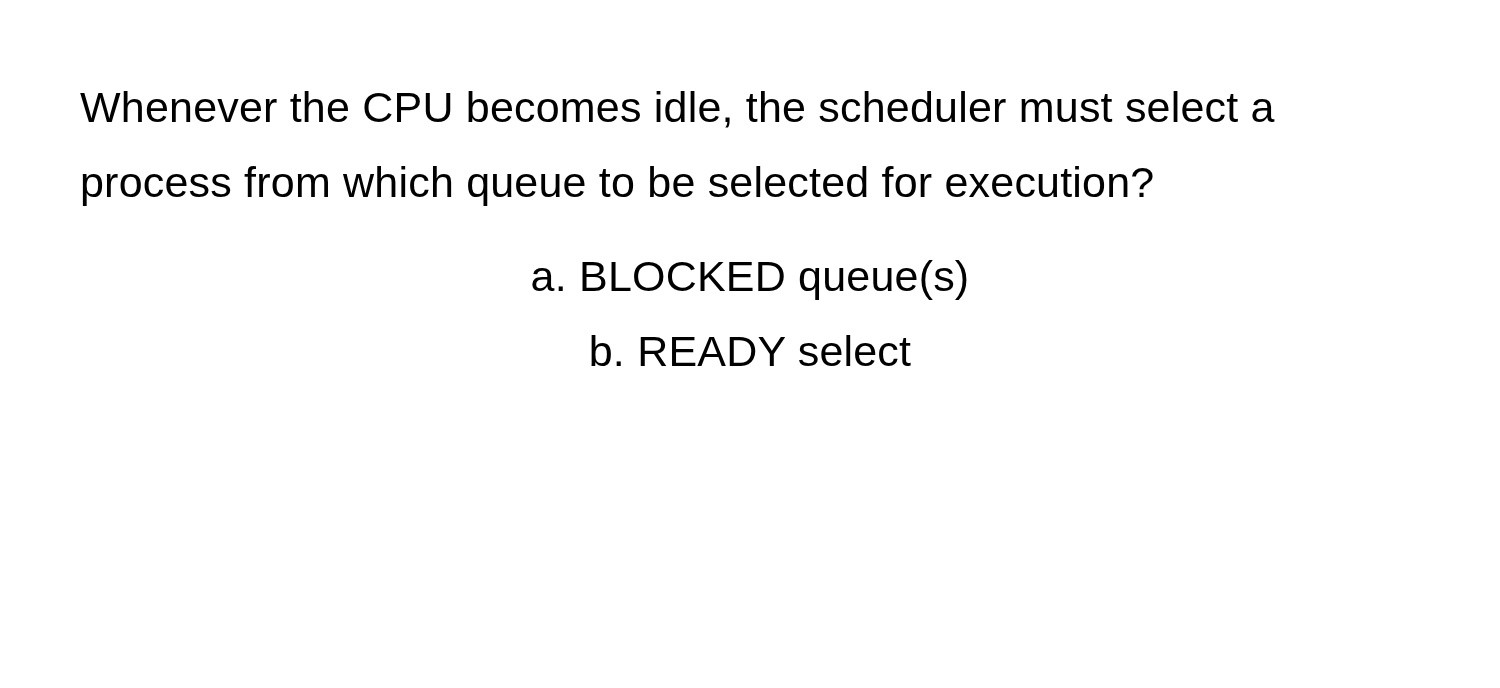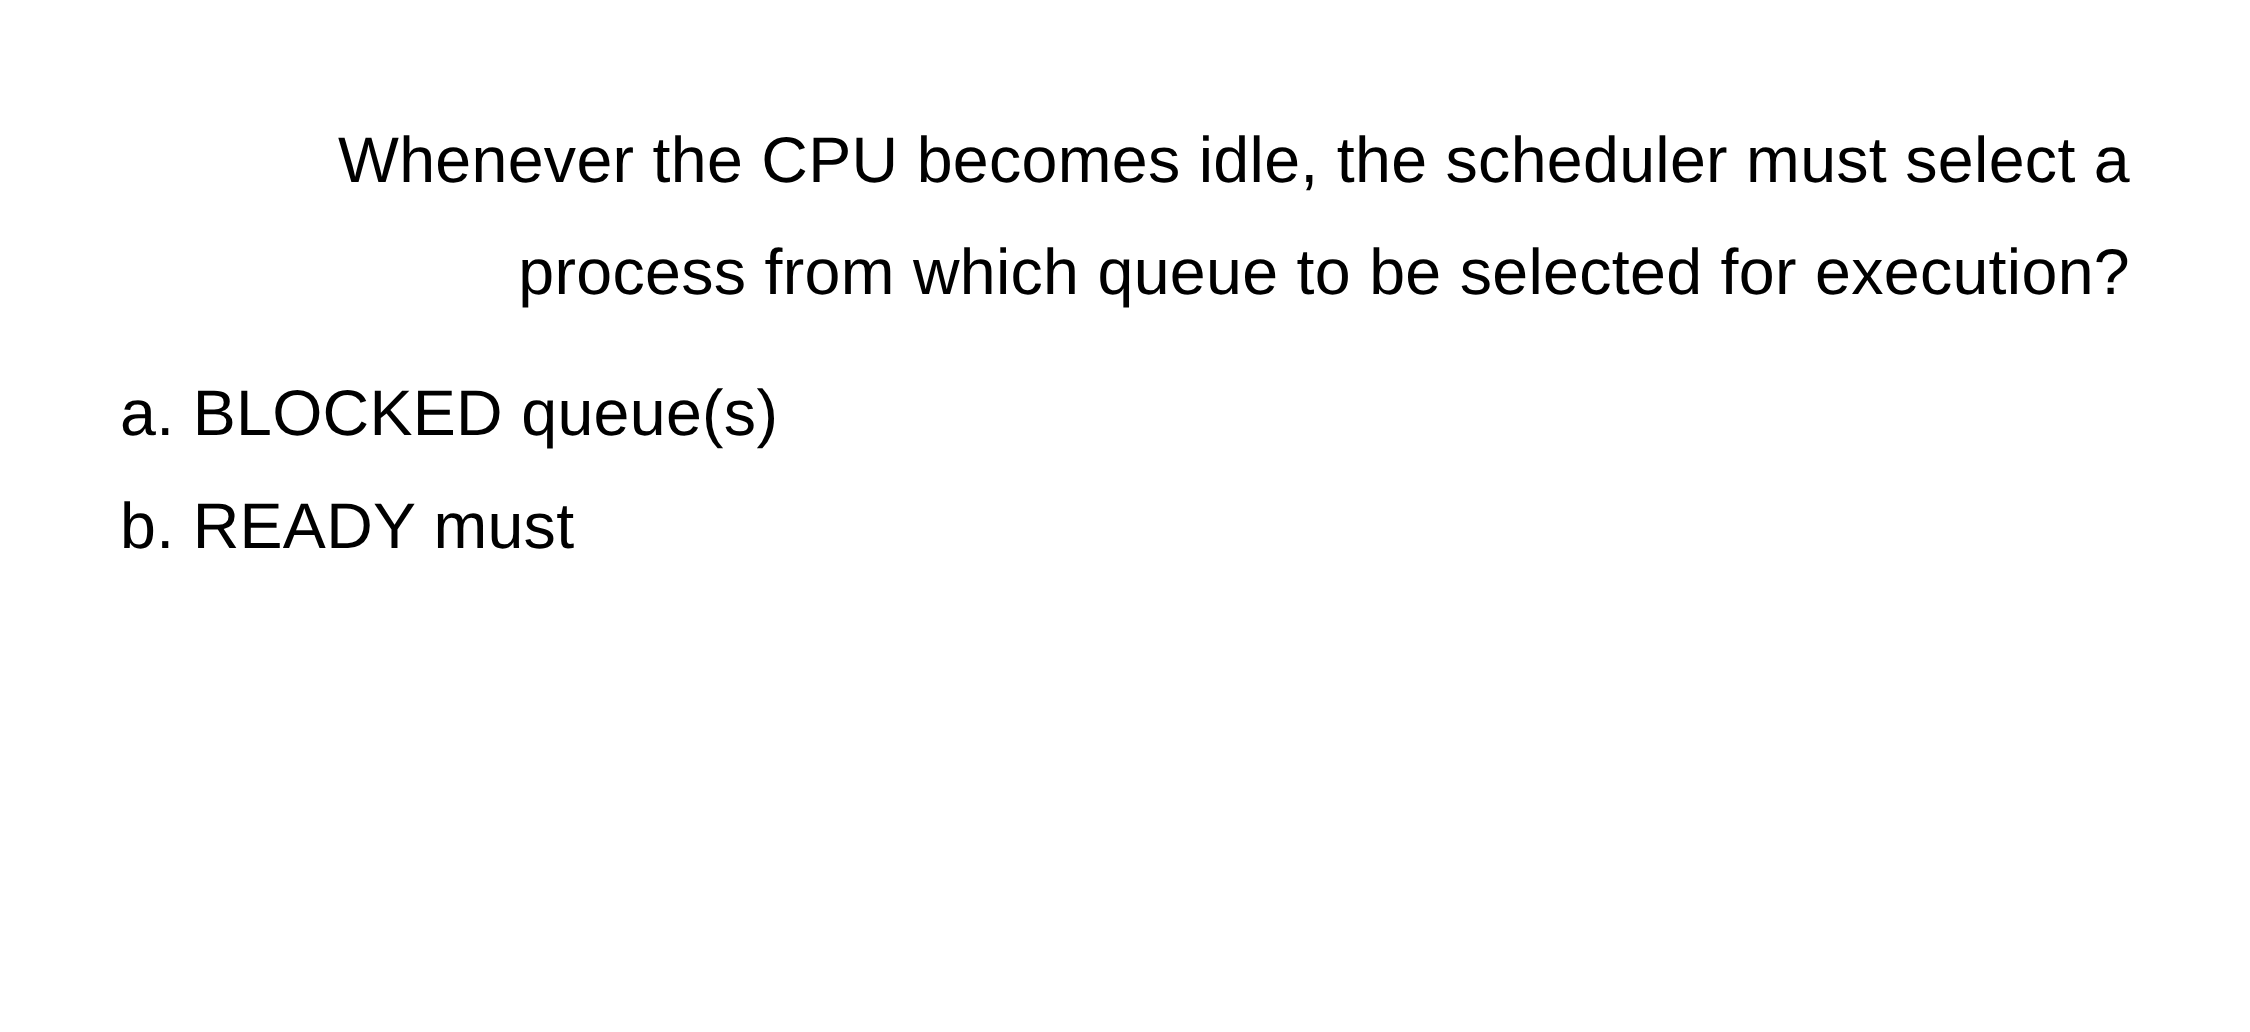--- a/index.html
+++ b/index.html
@@ -13,24 +13,24 @@
       background: #ffffff;
       font-family: -apple-system, BlinkMacSystemFont, "Segoe UI", Helvetica, Arial, sans-serif;
       color: #000000;
       padding: 70px 80px 40px 80px;
     }
     .question-text {
       font-size: 43px;
       line-height: 1.75;
       font-weight: 400;
       letter-spacing: 0.2px;
-      text-align: right;
     }
     .options {
       margin-top: 18px;
+      text-align: center;
     }
     .option {
       font-size: 43px;
       line-height: 1.75;
       font-weight: 400;
       letter-spacing: 0.2px;
     }
     .option-label {
       display: inline;
     }
@@ -45,16 +45,16 @@
   <div class="question-text">Whenever the CPU becomes idle, the scheduler must select a process from which queue to be selected for execution?</div>
   <div class="options">
     <div class="option">
       <span class="option-label">a.</span>
       <span> </span>
       <span class="option-text">BLOCKED queue(s)</span>
     </div>
     <div class="option">
       <span class="option-label">b.</span>
       <span> </span>
-      <span class="option-text">READY must</span>
+      <span class="option-text">READY select</span>
     </div>
   </div>
 </div>
 
 </body></html>

